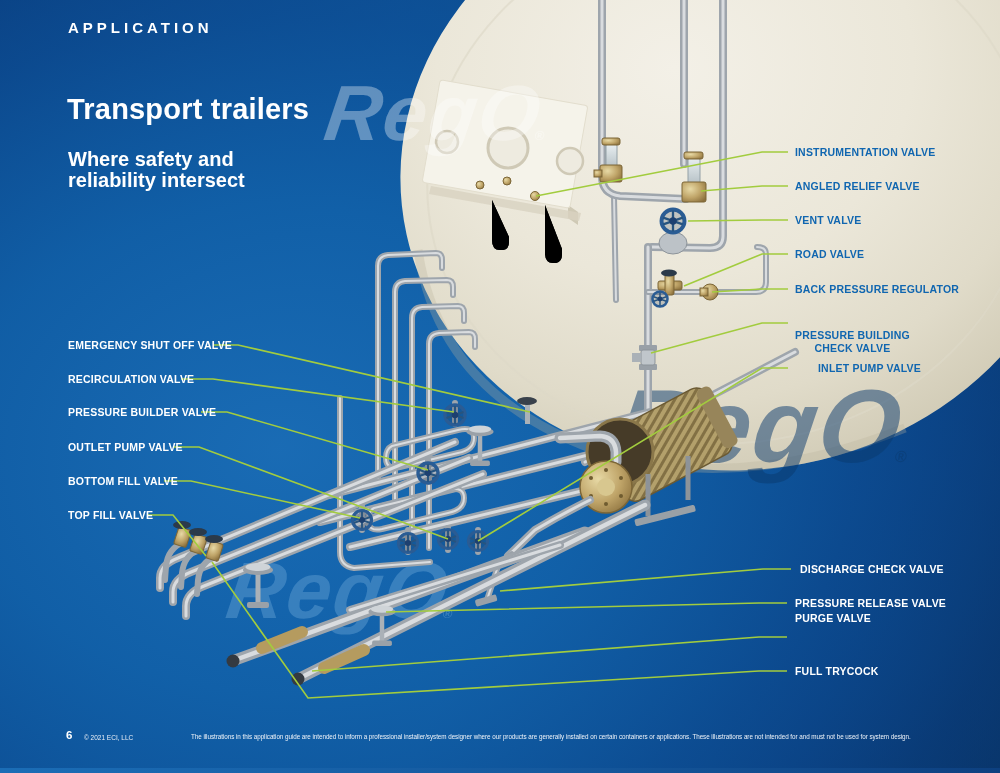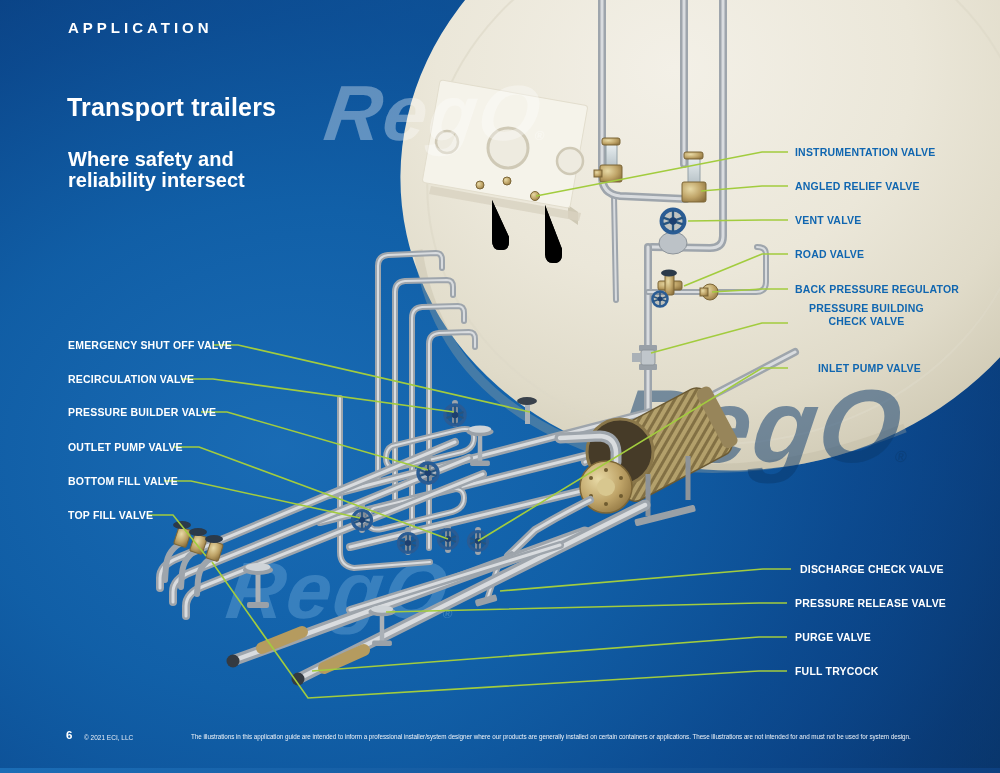--- a/index.html
+++ b/index.html
@@ -7,21 +7,21 @@
     position:relative; width:1000px; height:773px; overflow:hidden;
     font-family:"Liberation Sans", sans-serif;
     background:
       radial-gradient(ellipse 950px 720px at 28% 58%, rgba(26,108,181,.95) 0%, rgba(17,96,168,.9) 34%, rgba(12,76,146,.75) 60%, rgba(9,61,124,.55) 80%, rgba(8,51,102,.5) 100%),
       linear-gradient(112deg,#0a3f81 0%, #115ea6 32%, #1466ae 55%, #0b4183 84%, #093263 100%);
   }
   .layer{position:absolute; inset:0;}
   svg{display:block;}
   
   .eyebrow{position:absolute; left:68px; top:19px; color:#fff; font-size:15px; font-weight:bold; letter-spacing:4px;}
-  .title{position:absolute; left:67px; top:93px; color:#fff; font-size:25px; font-weight:bold; letter-spacing:.2px;}
+  .title{position:absolute; left:67px; top:93px; color:#fff; font-size:29px; font-weight:bold; letter-spacing:.2px;}
   .subtitle{position:absolute; left:68px; top:149px; color:#fff; font-size:20px; font-weight:bold; line-height:21px; white-space:pre-line;}
   .body-copy{position:absolute; left:68px; top:202px; color:#f4f8fc; font-size:12.8px; line-height:18px; white-space:pre-line;}
   
   .callout-label{position:absolute; transform:translateY(-50%); font-size:10.5px; font-weight:bold; letter-spacing:.2px; line-height:13px; white-space:pre-line;}
   .callout-label.white{color:#ffffff;}
   .callout-label.blue{color:#1066b0;text-align:center;}
   #callout-svg polyline{fill:none; stroke-width:1.6;}
   
   .page-num{position:absolute; left:66px; top:729px; color:#fff; font-size:11.5px; font-weight:bold;}
   .copyright{position:absolute; left:84px; top:733.5px; color:#e8eef6; font-size:6.5px;}
@@ -309,26 +309,26 @@
       <div class="callout-label white" style="left: 68px; top: 379px;">RECIRCULATION VALVE</div>
       <div class="callout-label white" style="left: 68px; top: 412px;">PRESSURE BUILDER VALVE</div>
       <div class="callout-label white" style="left: 68px; top: 447px;">OUTLET PUMP VALVE</div>
       <div class="callout-label white" style="left: 68px; top: 481px;">BOTTOM FILL VALVE</div>
       <div class="callout-label white" style="left: 68px; top: 515px;">TOP FILL VALVE</div>
       <div class="callout-label blue" style="left: 795px; top: 152px;">INSTRUMENTATION VALVE</div>
       <div class="callout-label blue" style="left: 795px; top: 186px;">ANGLED RELIEF VALVE</div>
       <div class="callout-label blue" style="left: 795px; top: 220px;">VENT VALVE</div>
       <div class="callout-label blue" style="left: 795px; top: 254px;">ROAD VALVE</div>
       <div class="callout-label blue" style="left: 795px; top: 289px;">BACK PRESSURE REGULATOR</div>
-      <div class="callout-label blue" style="left: 795px; top: 315px; margin-left: 14px;">PRESSURE BUILDING
+      <div class="callout-label blue" style="left: 795px; top: 342px;">PRESSURE BUILDING
 CHECK VALVE</div>
       <div class="callout-label blue" style="left: 818px; top: 368px;">INLET PUMP VALVE</div>
       <div class="callout-label white" style="left: 800px; top: 569px; text-align: center;">DISCHARGE CHECK VALVE</div>
       <div class="callout-label white" style="left: 795px; top: 603px;">PRESSURE RELEASE VALVE</div>
-      <div class="callout-label white" style="left: 795px; top: 637px;">PURGE VALVE</div>
+      <div class="callout-label white" style="left: 795px; top: 618px;">PURGE VALVE</div>
       <div class="callout-label white" style="left: 795px; top: 671px;">FULL TRYCOCK</div>
     </div>
 
   <div class="eyebrow">APPLICATION</div>
   <div class="title">Transport trailers</div>
   <div class="subtitle">Where safety and
 reliability intersect</div>
 
   <div class="page-num">6</div>
   <div class="copyright">© 2021 ECI, LLC</div>

